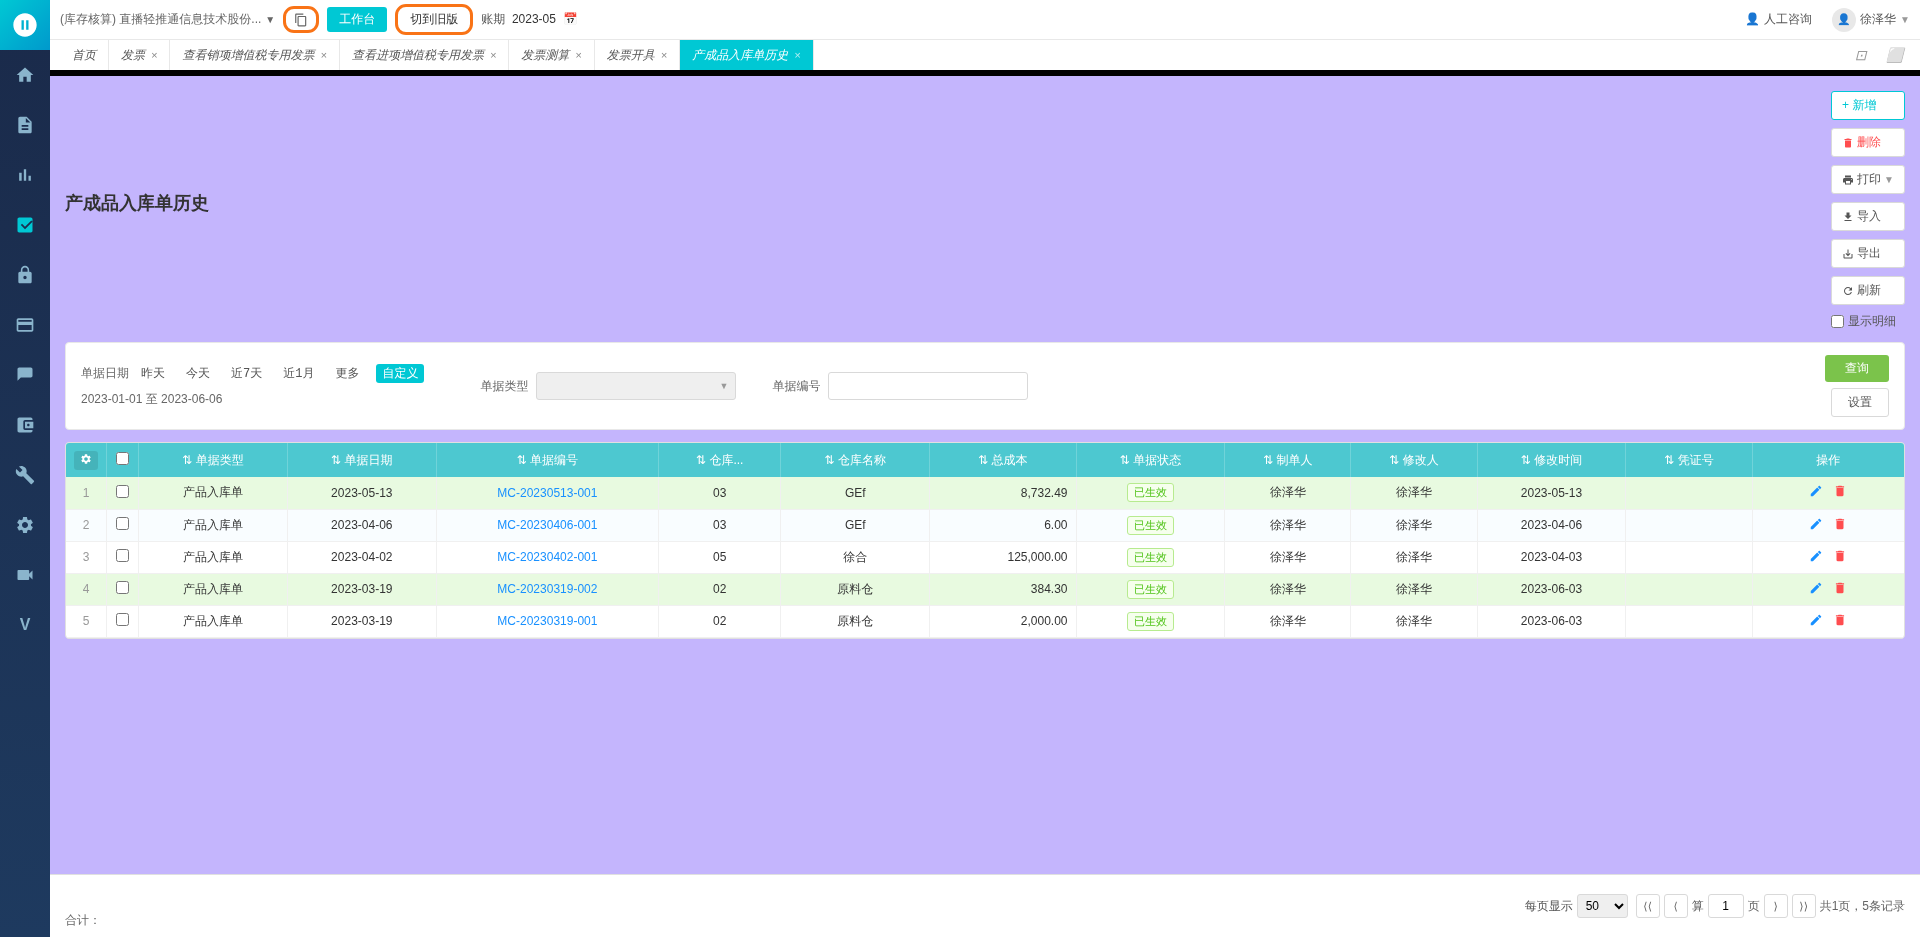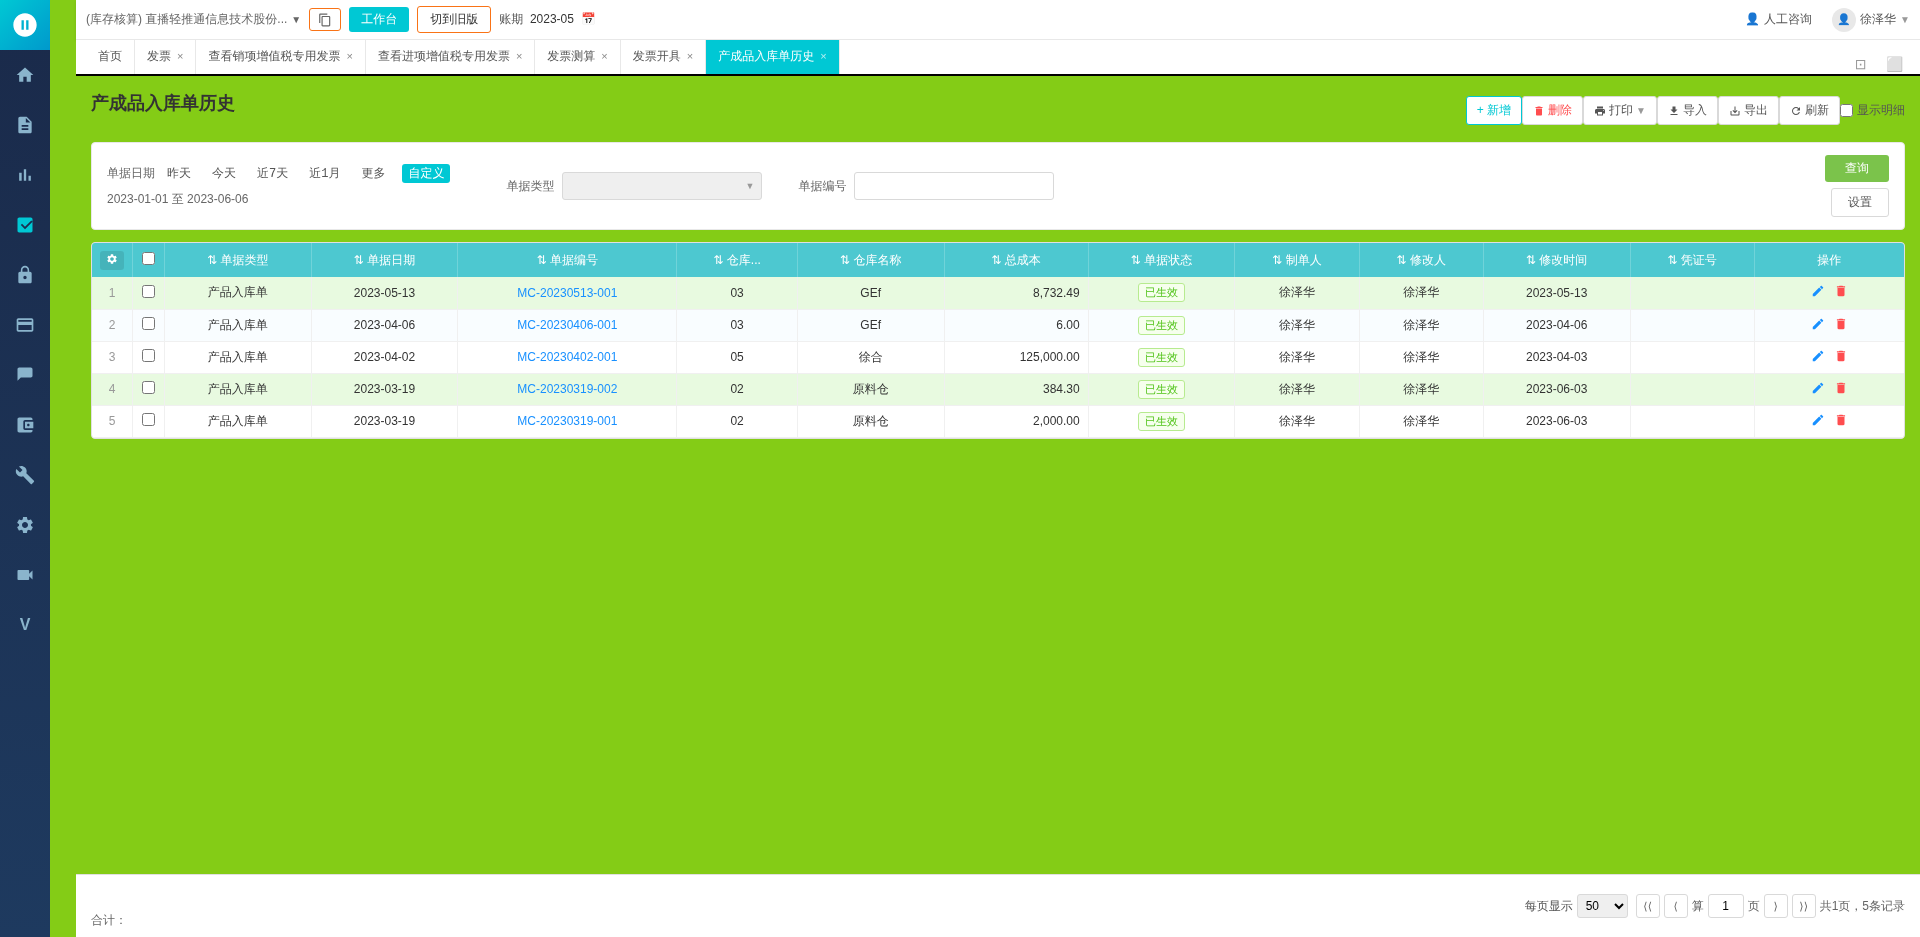--- a/index.html
+++ b/index.html
@@ -7,47 +7,47 @@
 
     
     .sidebar { width: 50px; background: linear-gradient(180deg, #1a2a4a 0%, #1e3a5f 100%); display: flex; flex-direction: column; align-items: center; padding-top: 0; z-index: 100; }
     .sidebar-logo { width: 50px; height: 50px; background: linear-gradient(135deg, #00c8d4, #0099cc); display: flex; align-items: center; justify-content: center; }
     .sidebar-logo svg { width: 28px; height: 28px; fill: white; }
     .sidebar-item { width: 50px; height: 50px; display: flex; align-items: center; justify-content: center; color: #8ab4cc; cursor: pointer; position: relative; }
     .sidebar-item.active { color: #00c8d4; }
     .sidebar-item svg { width: 20px; height: 20px; fill: currentColor; }
 
     
-    .main { flex: 1; display: flex; flex-direction: column; background: #84cc16; padding-left: 26px; }
+    .main { flex: 1; display: flex; flex-direction: column; background: #c4b5fd; }
 
     
     .topbar { height: 40px; background: #fff; display: flex; align-items: center; padding: 0 10px; border-bottom: 1px solid #e8e8e8; gap: 8px; box-shadow: 0 1px 3px rgba(0,0,0,0.1); }
     .topbar-company { font-size: 12px; color: #555; display: flex; align-items: center; gap: 4px; }
     .topbar-company span { color: #666; }
     .topbar-btn { background: #00c8d4; color: white; border: none; padding: 4px 12px; border-radius: 3px; font-size: 12px; cursor: pointer; }
-    .topbar-btn-outline { background: white; color: #333; border: 1px solid #f97316; padding: 4px 12px; border-radius: 3px; font-size: 12px; cursor: pointer; }
+    .topbar-btn-outline { background: white; color: #333; border: 3px solid #f97316; padding: 4px 12px; border-radius: 11px; font-size: 12px; cursor: pointer; }
     .topbar-period { font-size: 12px; color: #555; }
     .topbar-right { margin-left: auto; display: flex; align-items: center; gap: 20px; font-size: 12px; color: #555; }
     .topbar-right .user { display: flex; align-items: center; gap: 4px; }
     .dropdown-arrow { font-size: 10px; color: #999; }
 
     
-    .tabs { height: 36px; background: #fff; display: flex; align-items: flex-end; padding: 0 10px; border-bottom: 2px solid #000000; gap: 0; overflow-x: auto; }
+    .tabs { height: 36px; background: #fff; display: flex; align-items: center; padding: 0 10px; border-bottom: 6px solid #000000; gap: 0; overflow-x: auto; font-style: italic; }
     .tab { padding: 0 12px; height: 36px; display: flex; align-items: center; gap: 4px; font-size: 12px; color: #555; cursor: pointer; border-right: 1px solid #e8e8e8; white-space: nowrap; }
     .tab.active { color: #fff; background: #00c8d4; }
     .tab .close { font-size: 11px; color: inherit; opacity: 0.7; cursor: pointer; margin-left: 2px; }
     .tab-close-area { margin-left: auto; display: flex; gap: 8px; align-items: center; }
     .win-btn { font-size: 14px; color: #999; cursor: pointer; padding: 2px 6px; }
 
     
     .page-content { flex: 1; padding: 15px; overflow-y: auto; }
     .page-title { font-size: 18px; color: #333; font-weight: 600; margin-bottom: 15px; }
 
     
-    .toolbar { display: flex; justify-content: center; gap: 0; margin-bottom: 12px; }
+    .toolbar { display: flex; justify-content: center; gap: 8px; margin-bottom: 12px; flex-direction: column; }
     .toolbar-btn { display: flex; align-items: center; gap: 3px; padding: 5px 10px; background: white; border: 1px solid #d9d9d9; border-radius: 3px; font-size: 12px; color: #555; cursor: pointer; }
     .toolbar-btn.danger { color: #ff4d4f; }
 
     
     .filter-bar { background: white; border: 1px solid #e8e8e8; border-radius: 4px; padding: 12px 15px; margin-bottom: 12px; }
     .filter-row { display: flex; align-items: center; gap: 16px; flex-wrap: wrap; }
     .filter-group { display: flex; align-items: center; gap: 8px; }
     .filter-label { font-size: 12px; color: #666; white-space: nowrap; }
     .filter-date-links { display: flex; gap: 13px; align-items: center; font-family: Liberation Mono, monospace; }
     .filter-date-link { font-size: 12px; color: #555; cursor: pointer; padding: 1px 4px; }

